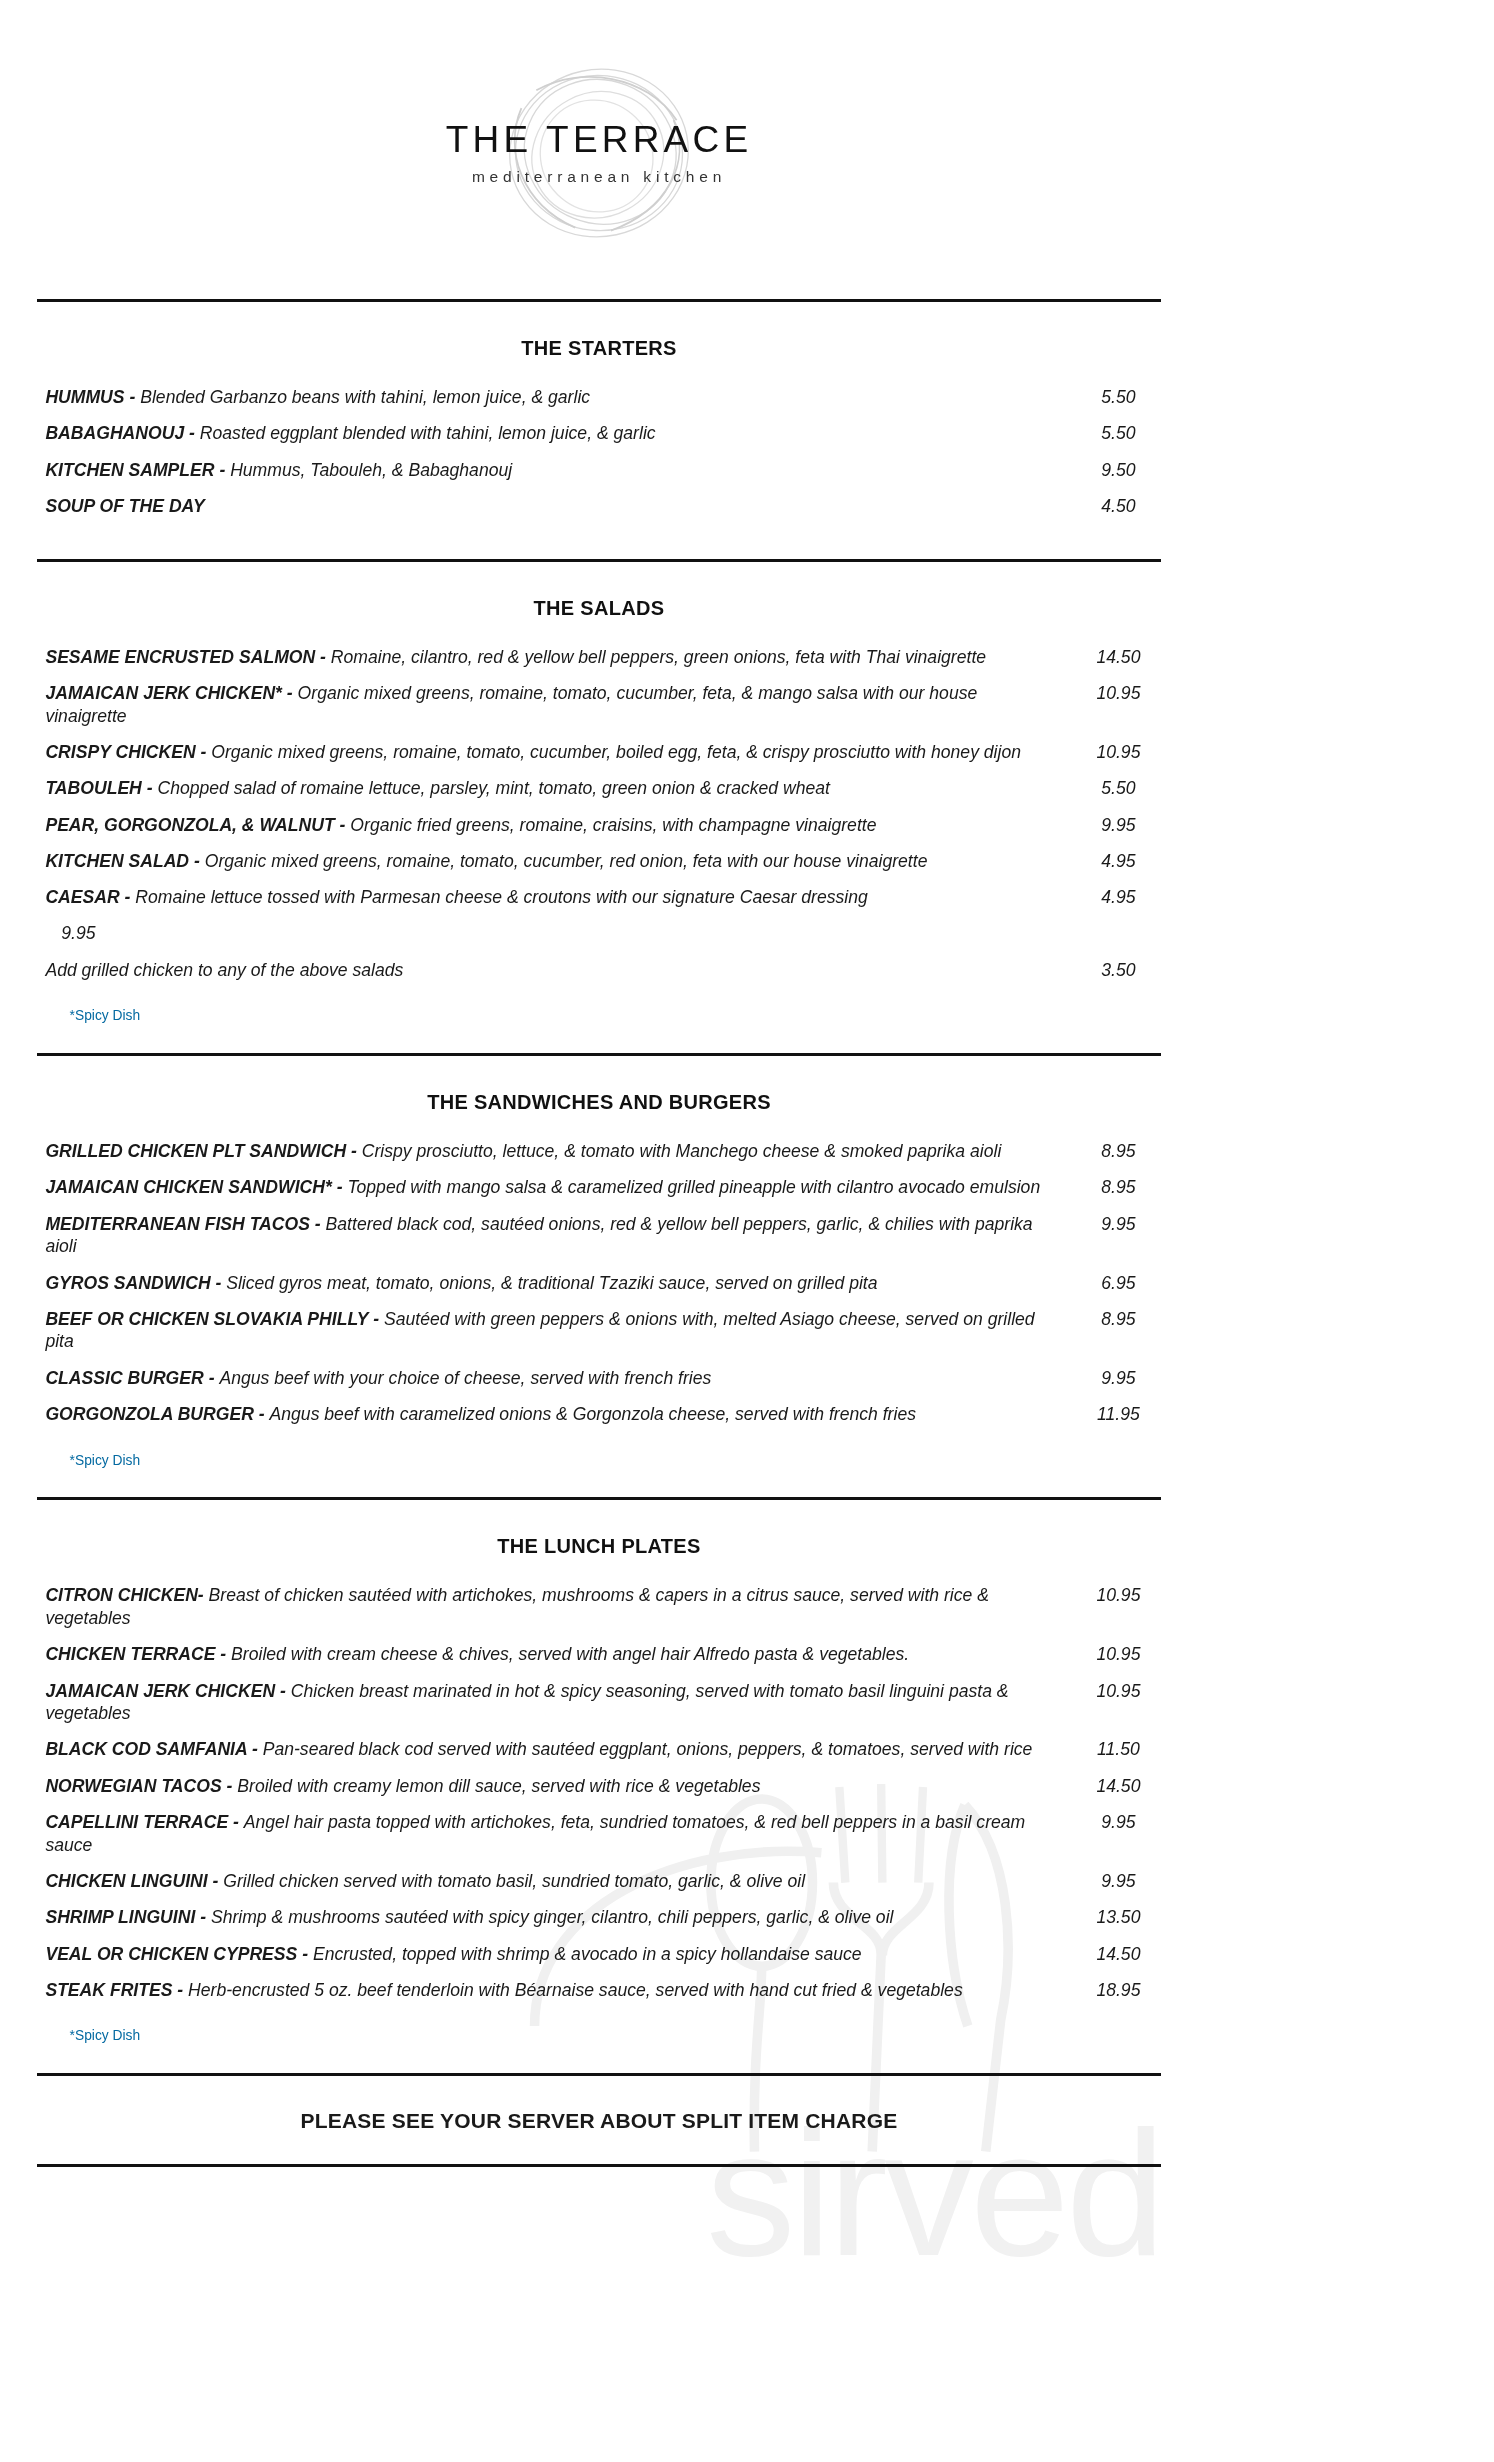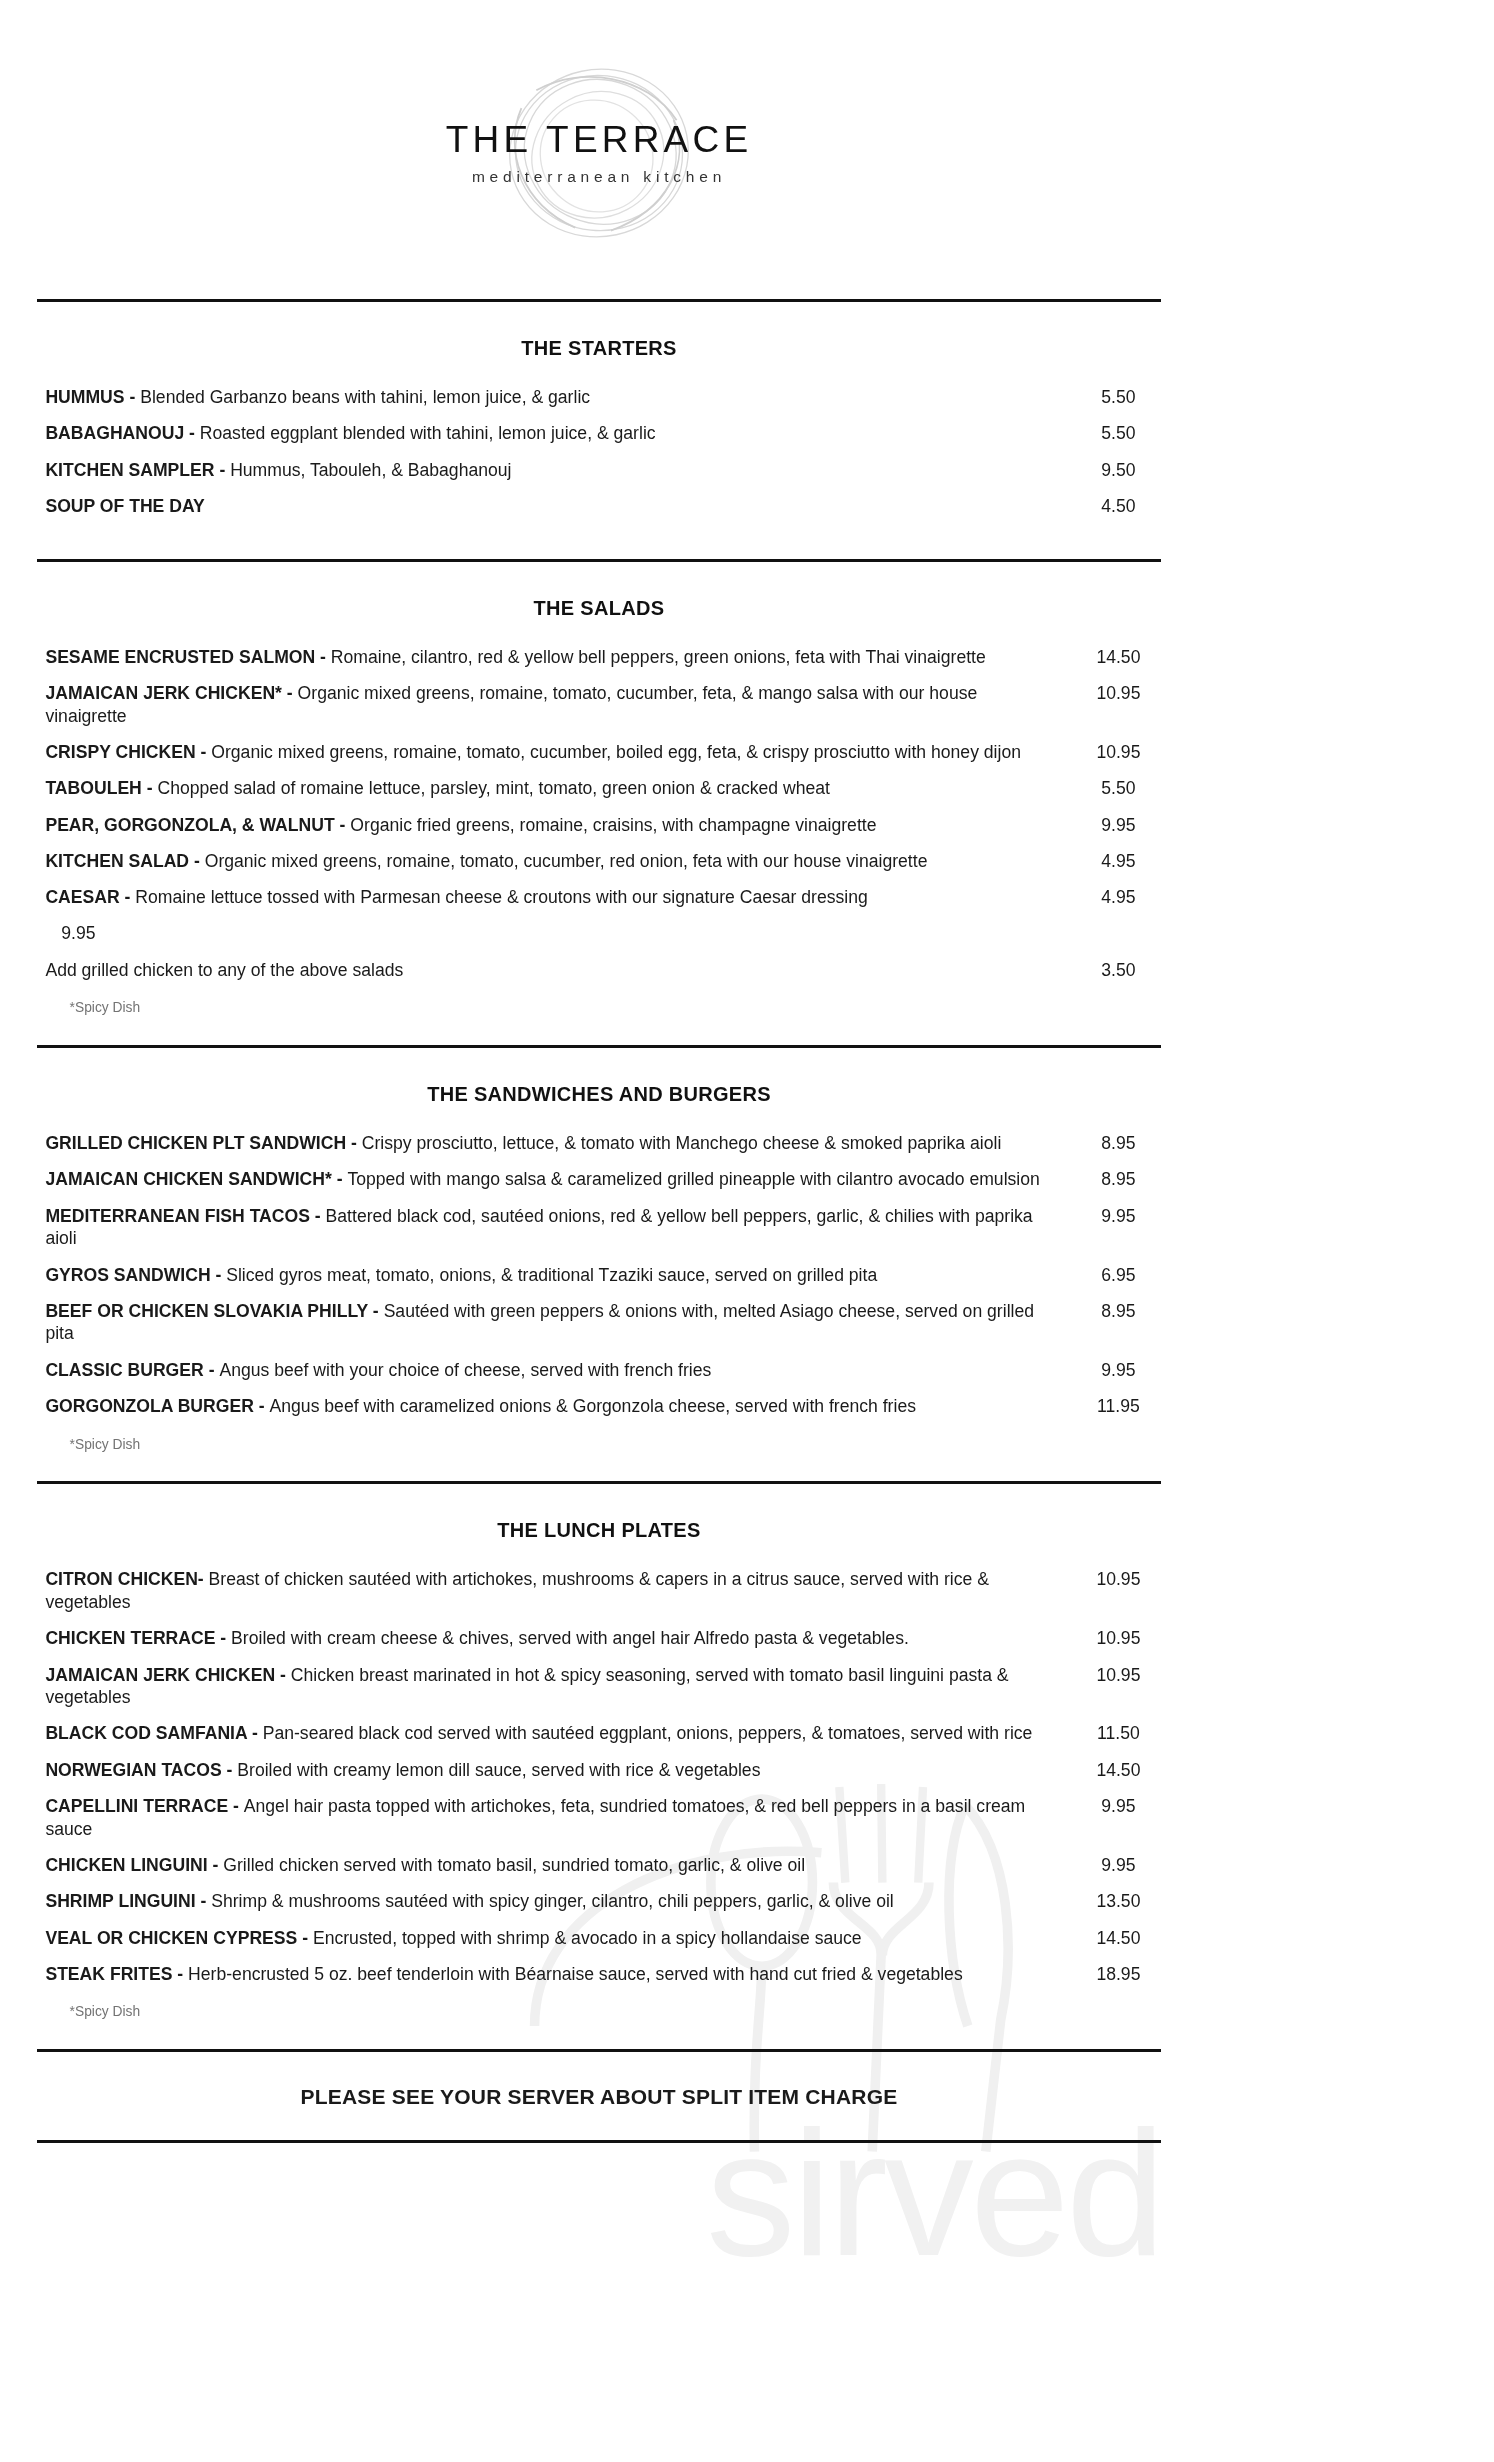--- a/index.html
+++ b/index.html
@@ -116,37 +116,38 @@
   .section-body { padding-bottom: 27.5px; }
 
   .row {
     display: flex;
     align-items: baseline;
     justify-content: space-between;
     padding: 0 6px 0 4.8px;
     margin-bottom: 13.8px;
     font-size: 17.6px;
     line-height: 1.28;
+    font-style: italic;
   }
   .row .desc { padding-right: 24px; }
   .row .desc .nm { font-weight: bold; }
   .row .price {
     white-space: nowrap;
     font-size: 17.6px;
     min-width: 66px;
     text-align: center;
   }
   .row.plain .desc { font-weight: normal; }
 
   .note {
     font-size: 13.8px;
     padding-left: 29px;
-    margin-top: 19px;
+    margin-top: 27px;
     margin-bottom: 2.4px;
-    color: #737373;
+    color: #0369a1;
   }
 
   .footer-note {
     text-align: center;
     font-weight: bold;
     font-size: 21px;
     padding: 33px 0 31px 0;
     letter-spacing: 0.2px;
   }
   .tail { height: 72px; }

